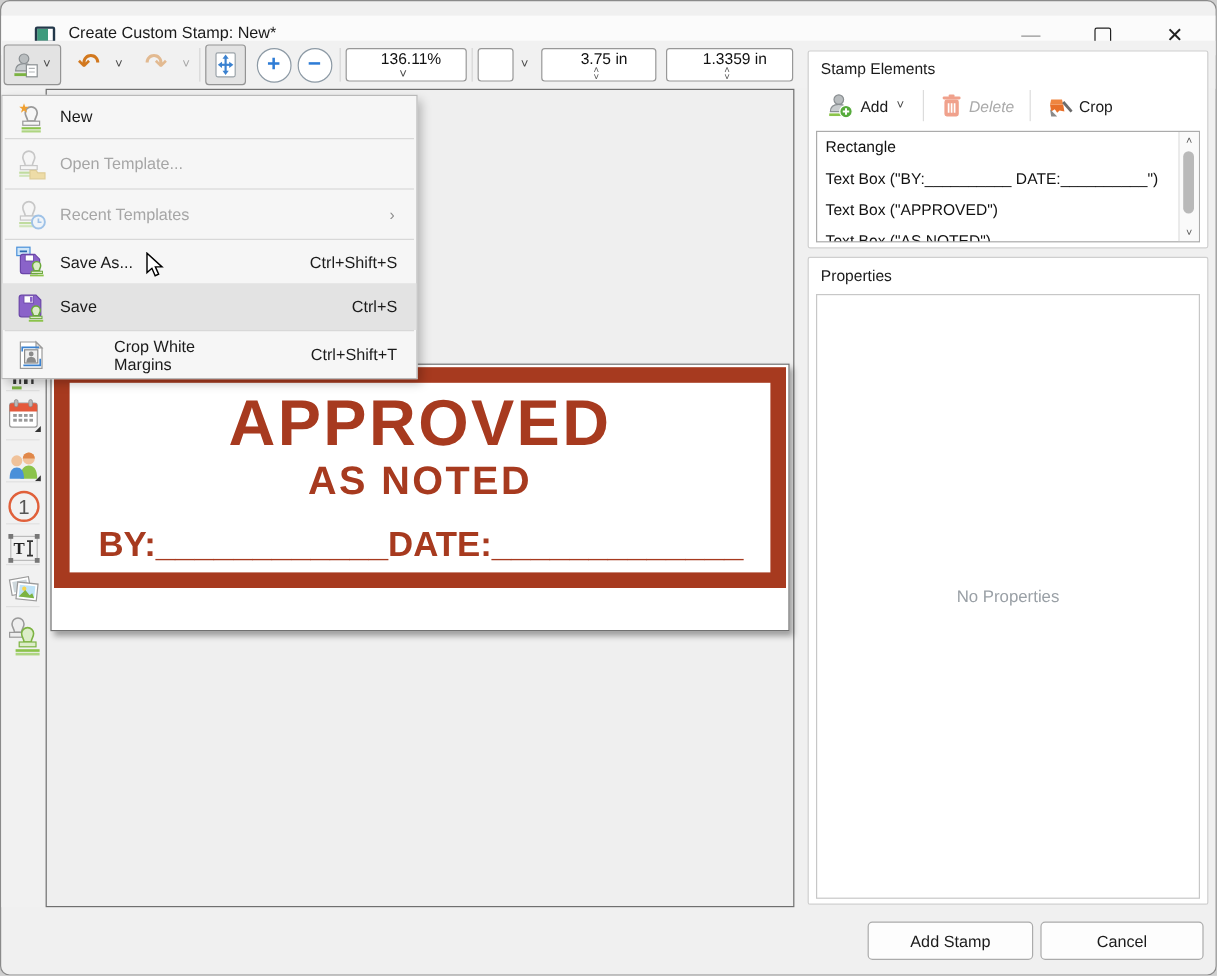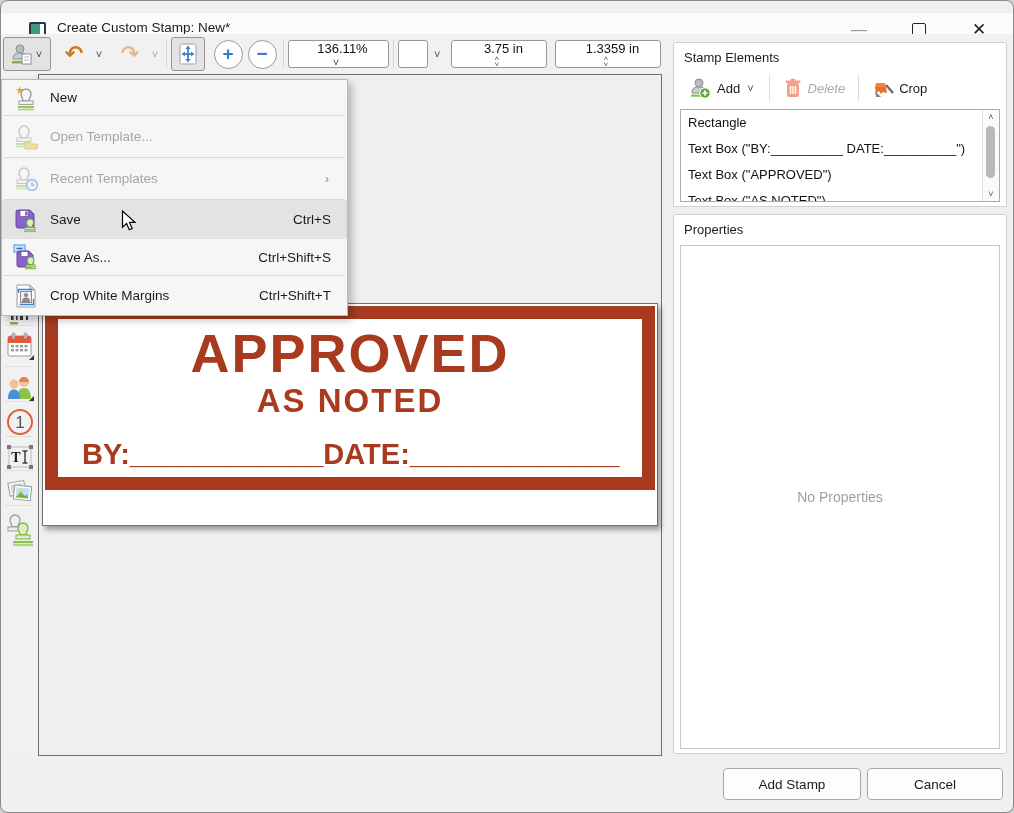--- a/index.html
+++ b/index.html
@@ -366,51 +366,51 @@
           <rect x="3" y="19" width="14" height="1.8" fill="#8bc34a"></rect>
             <rect x="3" y="21.6" width="14" height="1.8" fill="#aed581"></rect>
           <circle cx="19" cy="19" r="5.4" fill="#eaf4fd" stroke="#4a90d9" stroke-width="1.6"></circle>
           <path d="M19 16 v3.2 h2.6" stroke="#4a90d9" stroke-width="1.4" fill="none"></path>
         </svg>
       </span>
       <span class="lbl">Recent Templates</span>
       <span class="submenu-arrow">›</span>
     </div>
     <div class="menu-sep"></div>
-    <div class="mi highlight" style="height:39px;">
-      <span class="ic">
-        <svg width="26" height="26" viewBox="0 0 26 26">
-          <path d="M3 5 a2 2 0 0 1 2-2 h12 l4 4 v12 a2 2 0 0 1-2 2 h-14 a2 2 0 0 1-2-2 Z" fill="#8a63c9" stroke="#6a45a8"></path>
-          <rect x="7" y="3.5" width="8" height="6" fill="#fff" stroke="#6a45a8" stroke-width=".7"></rect>
-          <rect x="12" y="4.5" width="2.2" height="4" fill="#8a63c9"></rect>
-          <path d="M17 12 a3.6 3.6 0 0 1 3.6 3.6 c0 2-1.4 2.7-1.4 4.6 h-4.4 c0-1.9-1.4-2.6-1.4-4.6 A3.6 3.6 0 0 1 17 12 Z" fill="#dcedc8" stroke="#6aa83a" stroke-width="1.2"></path>
-          <rect x="12" y="20.5" width="10" height="2" fill="#dcedc8" stroke="#6aa83a" stroke-width=".8"></rect>
-          <rect x="11" y="23.5" width="12" height="1.6" fill="#8bc34a"></rect>
-        </svg>
-      </span>
-      <span class="lbl">Save</span>
-      <span class="short">Ctrl+S</span>
-    </div>
     <div class="mi" style="height:36px;">
       <span class="ic">
         <svg width="26" height="26" viewBox="0 0 26 26">
           <rect x="1" y="1" width="11" height="7" fill="#cfe6f8" stroke="#4a90d9"></rect>
           <line x1="3.5" y1="4.5" x2="9.5" y2="4.5" stroke="#2a6ab0" stroke-width="1.6"></line>
           <path d="M4 9 a2 2 0 0 1 2-2 h10 l4 4 v10 a2 2 0 0 1-2 2 h-12 a2 2 0 0 1-2-2 Z" fill="#8a63c9" stroke="#6a45a8"></path>
           <rect x="8" y="7.5" width="7" height="5" fill="#fff" stroke="#6a45a8" stroke-width=".7"></rect>
           <path d="M17.5 13 a3.4 3.4 0 0 1 3.4 3.4 c0 1.9-1.3 2.5-1.3 4.3 h-4.2 c0-1.8-1.3-2.4-1.3-4.3 A3.4 3.4 0 0 1 17.5 13 Z" fill="#dcedc8" stroke="#6aa83a" stroke-width="1.2"></path>
           <rect x="13" y="21" width="9.4" height="1.9" fill="#dcedc8" stroke="#6aa83a" stroke-width=".8"></rect>
           <rect x="12" y="23.8" width="11.4" height="1.5" fill="#8bc34a"></rect>
         </svg>
       </span>
       <span class="lbl">Save As...</span>
       <span class="short">Ctrl+Shift+S</span>
     </div>
+    <div class="mi highlight" style="height:39px;">
+      <span class="ic">
+        <svg width="26" height="26" viewBox="0 0 26 26">
+          <path d="M3 5 a2 2 0 0 1 2-2 h12 l4 4 v12 a2 2 0 0 1-2 2 h-14 a2 2 0 0 1-2-2 Z" fill="#8a63c9" stroke="#6a45a8"></path>
+          <rect x="7" y="3.5" width="8" height="6" fill="#fff" stroke="#6a45a8" stroke-width=".7"></rect>
+          <rect x="12" y="4.5" width="2.2" height="4" fill="#8a63c9"></rect>
+          <path d="M17 12 a3.6 3.6 0 0 1 3.6 3.6 c0 2-1.4 2.7-1.4 4.6 h-4.4 c0-1.9-1.4-2.6-1.4-4.6 A3.6 3.6 0 0 1 17 12 Z" fill="#dcedc8" stroke="#6aa83a" stroke-width="1.2"></path>
+          <rect x="12" y="20.5" width="10" height="2" fill="#dcedc8" stroke="#6aa83a" stroke-width=".8"></rect>
+          <rect x="11" y="23.5" width="12" height="1.6" fill="#8bc34a"></rect>
+        </svg>
+      </span>
+      <span class="lbl">Save</span>
+      <span class="short">Ctrl+S</span>
+    </div>
     <div class="menu-sep"></div>
-    <div class="mi" style="height:39px;">
+    <div class="mi" style="height:39px;gap:45px;">
       <span class="ic">
         <svg width="26" height="26" viewBox="0 0 26 26">
           <path d="M4 2 h13 l5 5 v17 h-18 Z" fill="#fff" stroke="#9a9a9a"></path>
           <path d="M17 2 l5 5 h-5 Z" fill="#e0e0e0" stroke="#9a9a9a"></path>
           <rect x="7.5" y="8.5" width="11" height="11" fill="#efefef" stroke="#8a8a8a"></rect>
           <circle cx="13" cy="12" r="2" fill="#8a8a8a"></circle>
             <path d="M9 19 C9 15.5 11 14.5 13 14.5 C15 14.5 17 15.5 17 19 Z" fill="#8a8a8a"></path>
           <g stroke="#3b82d0" stroke-width="1.4" fill="none">
               <path d="M5.5 10 v-3.5 h14"></path>
               <path d="M20.5 16 v5.5 h-14"></path>

